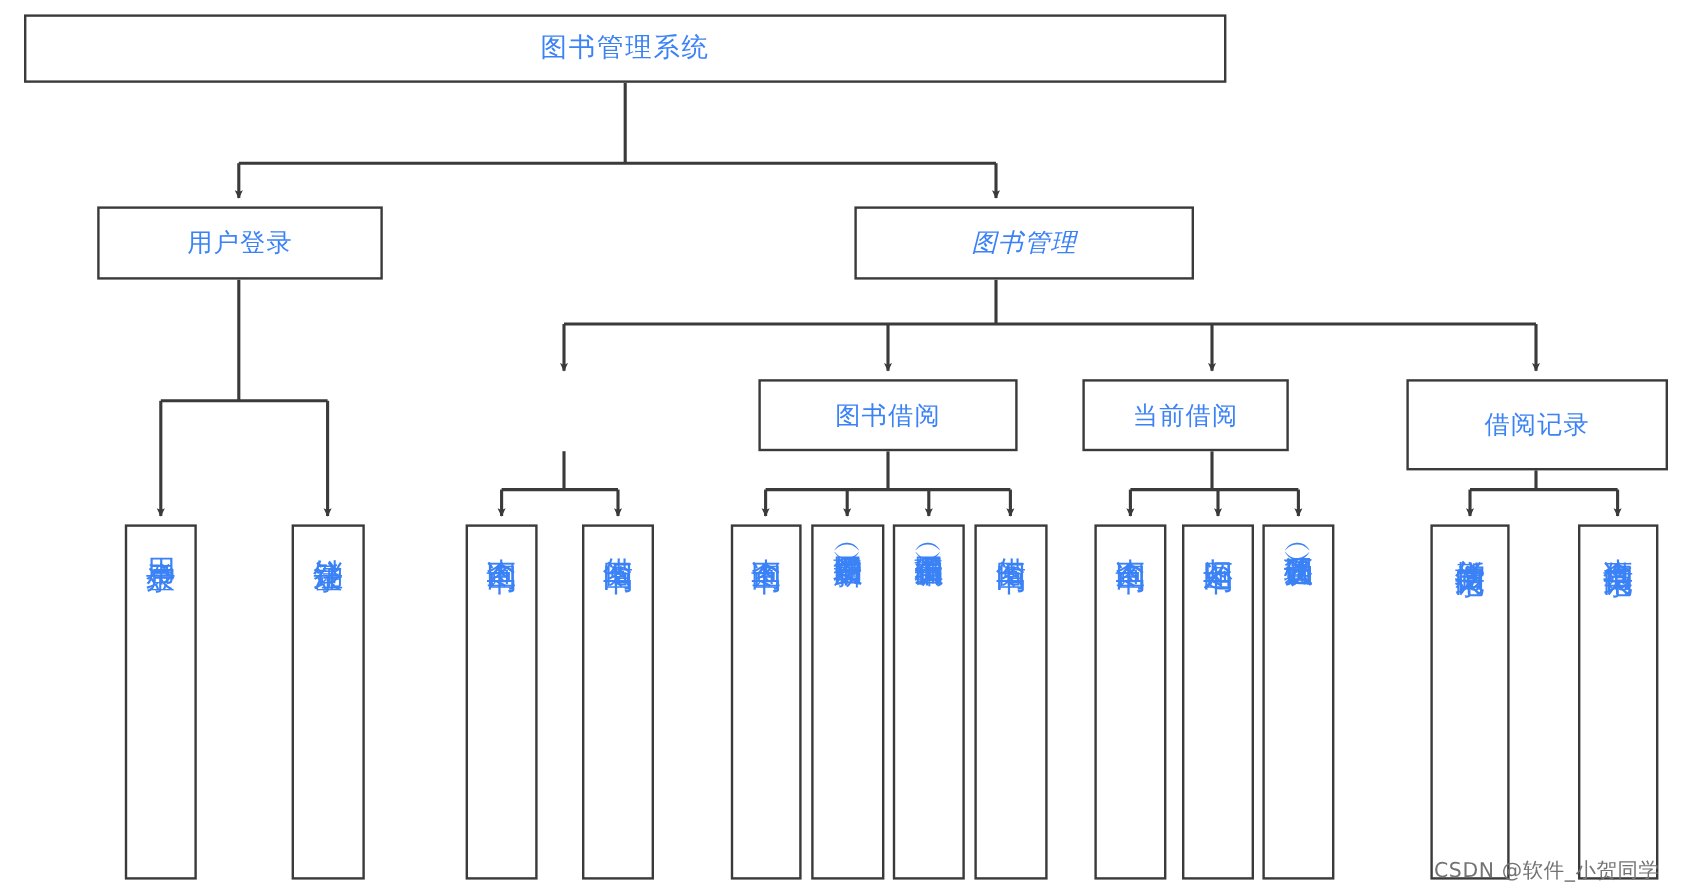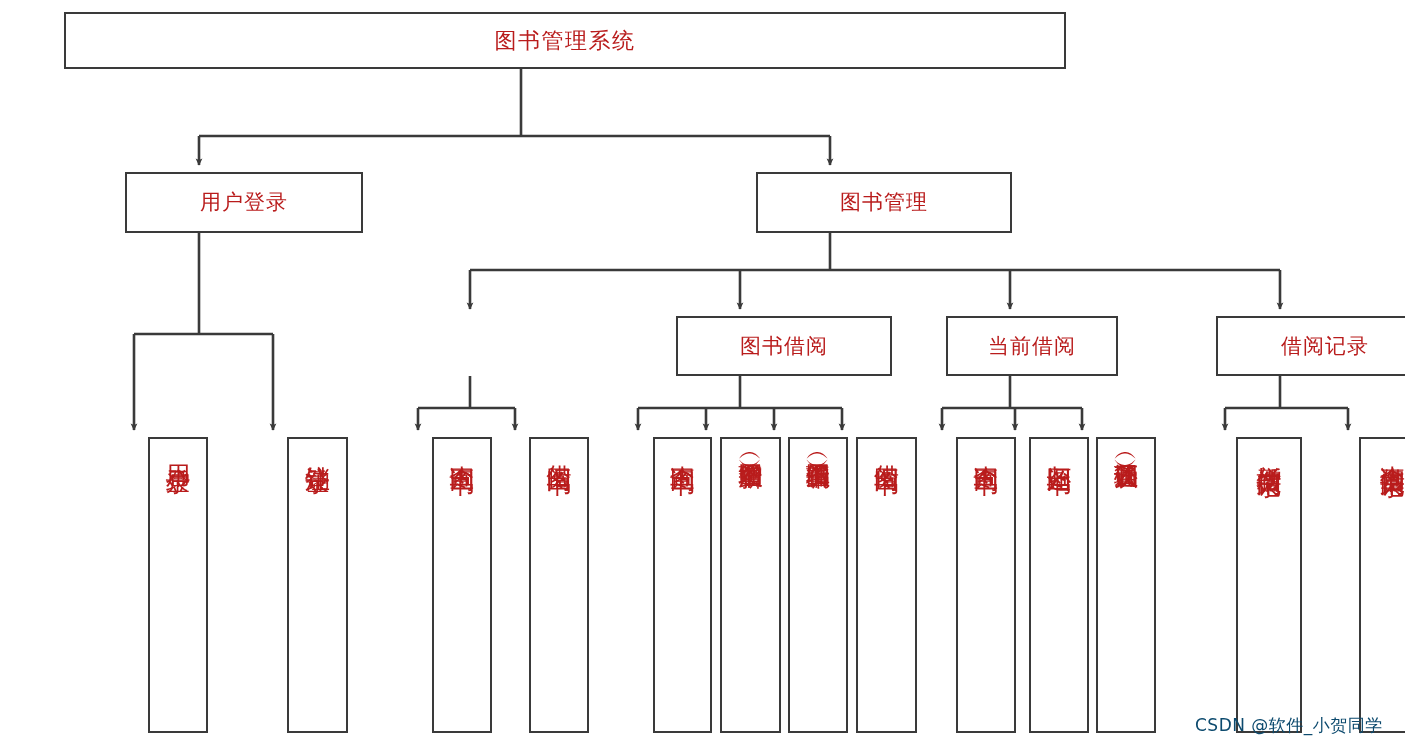--- a/index.html
+++ b/index.html
@@ -19,23 +19,22 @@
     pointer-events:none;
   }
   .node{
     position:absolute;
     box-sizing:border-box;
     background:#ffffff;
     border:2.2px solid #3a3a3a;
     display:flex;
     align-items:center;
     justify-content:center;
-    color:#b91c1c;
+    color:#3b82f6;
     z-index:2;
-    margin-left:44px;
   }
   .node .lbl{
     display:block;
     text-align:center;
     line-height:1.18;
     white-space:nowrap;
   }
   
   .node.horiz .lbl{
     font-size:21px;
@@ -56,21 +55,21 @@
     letter-spacing:2px;
     white-space:nowrap;
     -webkit-writing-mode:vertical-rl;
   }
   .node.vert.tight .lbl{ font-size:24px; letter-spacing:0px; }
   #watermark{
     position:absolute;
     left:1195px;
     top:714px;
     font-size:17px;
-    color:#0c4a6e;
+    color:#737373;
     letter-spacing:0.5px;
     white-space:nowrap;
     z-index:5;
     font-family:"DejaVu Sans","Liberation Sans",sans-serif;
   }
 </style>
 </head>
 <body>
 
 <div id="stage">
@@ -125,31 +124,31 @@
     </g>
   </svg>
 
   <div class="node horiz root" style="left:20px;top:12px;width:1002px;height:57px;">
     <span class="lbl">图书管理系统</span>
   </div>
 
   <div class="node horiz" style="left:81px;top:172px;width:238px;height:61px;">
     <span class="lbl">用户登录</span>
   </div>
-  <div class="node horiz" style="left:712px;top:172px;width:256px;height:61px;">
+  <div class="node horiz" style="left:712px;top:172px;width:283px;height:61px;font-style:italic;">
     <span class="lbl">图书管理</span>
   </div>
 
   <div class="node horiz" style="left:632px;top:316px;width:216px;height:60px;">
     <span class="lbl">图书借阅</span>
   </div>
   <div class="node horiz" style="left:902px;top:316px;width:172px;height:60px;">
     <span class="lbl">当前借阅</span>
   </div>
-  <div class="node horiz" style="left:1172px;top:316px;width:218px;height:60px;">
+  <div class="node horiz" style="left:1172px;top:316px;width:218px;height:76px;">
     <span class="lbl">借阅记录</span>
   </div>
 
   <div class="node vert" style="left:104px;top:437px;width:60px;height:296px;">
     <span class="lbl">用户登录</span>
   </div>
   <div class="node vert" style="left:243px;top:437px;width:61px;height:296px;">
     <span class="lbl">注销登录</span>
   </div>
 

